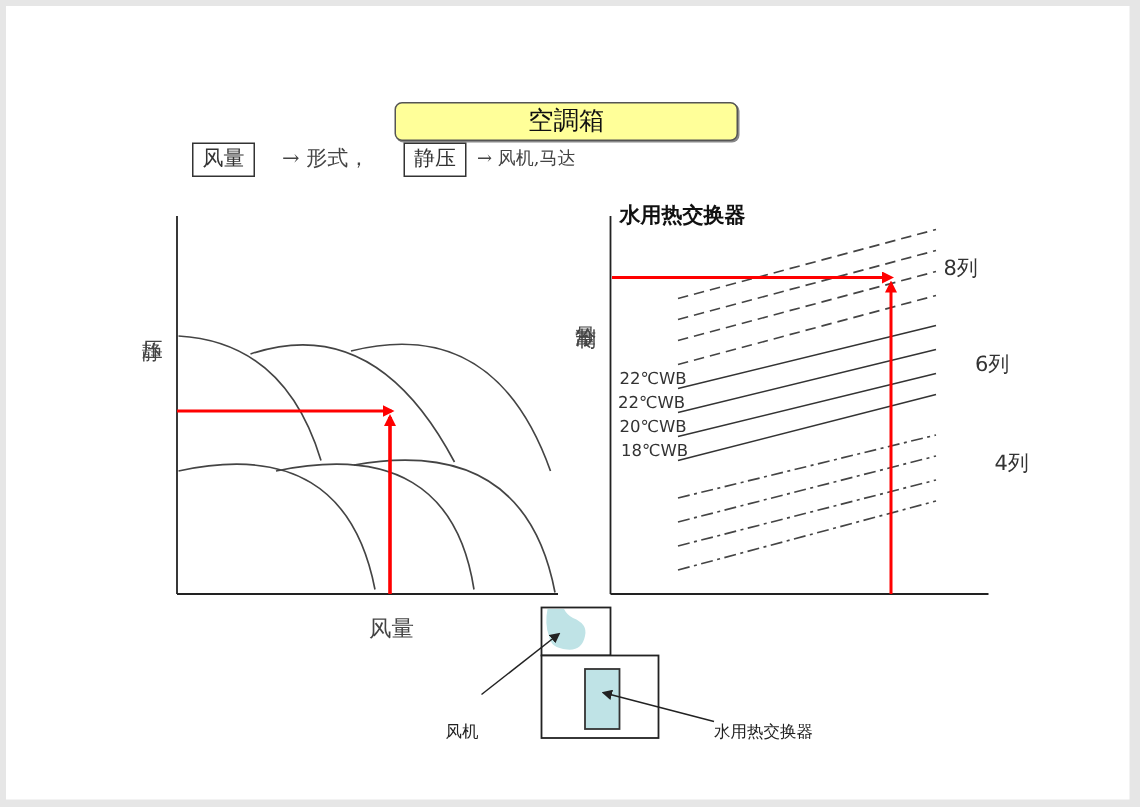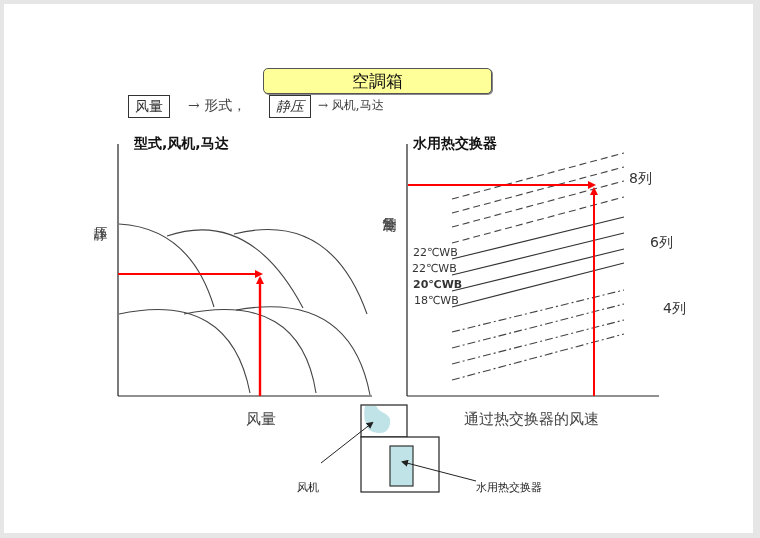--- a/index.html
+++ b/index.html
@@ -31,38 +31,36 @@
 </style>
 </head>
 <body>
 
 <div class="slide">
 
   <div class="title-box">空調箱</div>
 
   <div class="boxed" style="left:124px; top:91px;">风量</div>
   <div class="abs serif" style="left:184px; top:93px; font-size:14px;">→ 形式，</div>
-  <div class="boxed" style="left:265px; top:91px;font-style:italic;">静压</div>
+  <div class="boxed" style="left:265px; top:91px;">静压</div>
   <div class="abs serif" style="left:314px; top:93px; font-size:12px;">→ 风机,马达</div>
 
-  <div class="abs bold" style="left:130px; top:131px; font-size:14px;">型式,风机,马达</div>
   <div class="abs serif vert" style="left:88px; top:212px; font-size:14px;">静压</div>
   <div class="abs serif" style="left:242px; top:406px; font-size:15px;">风量</div>
 
   <div class="abs bold" style="left:409px; top:131px; font-size:14px;">水用热交换器</div>
   <div class="abs serif vert" style="left:377px; top:203px; font-size:14px;">制冷量</div>
-  <div class="abs serif" style="left:460px; top:406px; font-size:15px;">通过热交换器的风速</div>
 
   <div class="abs" style="left:625px; top:166px; font-size:14px; color:#333;text-align:right;">8列</div>
   <div class="abs" style="left:630px; top:230px; font-size:14px; color:#333;margin-left:16px;">6列</div>
   <div class="abs" style="left:659px; top:296px; font-size:14px; color:#333;">4列</div>
 
   <div class="abs" style="left:409px; top:242px; font-size:11px; color:#333;">22℃WB</div>
   <div class="abs" style="left:408px; top:258px; font-size:11px; color:#333;">22℃WB</div>
-  <div class="abs" style="left:409px; top:274px; font-size:11px; color:#333;font-weight:bold;">20℃WB</div>
+  <div class="abs" style="left:409px; top:274px; font-size:11px; color:#333;">20℃WB</div>
   <div class="abs" style="left:410px; top:290px; font-size:11px; color:#333;">18℃WB</div>
 
   <div class="abs" style="left:293px; top:476px; font-size:11px; color:#222;">风机</div>
   <div class="abs" style="left:472px; top:476px; font-size:11px; color:#222;">水用热交换器</div>
 </div>
 
 <svg width="760" height="538" viewBox="0 0 760 538">
   <defs>
     <marker id="redhead" markerWidth="8" markerHeight="8" refX="6" refY="4" orient="auto" markerUnits="userSpaceOnUse">
       <path d="M0,0 L8,4 L0,8 Z" fill="#ff0000"></path>

